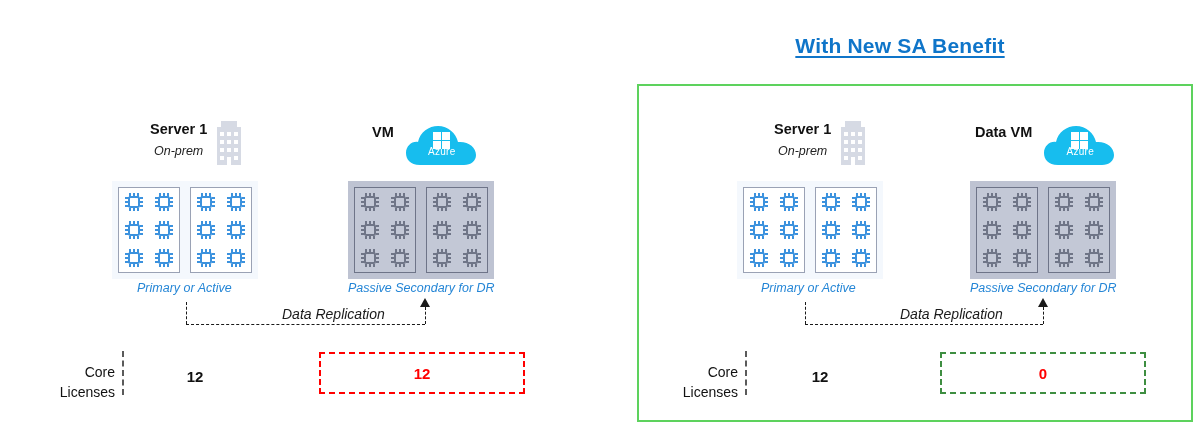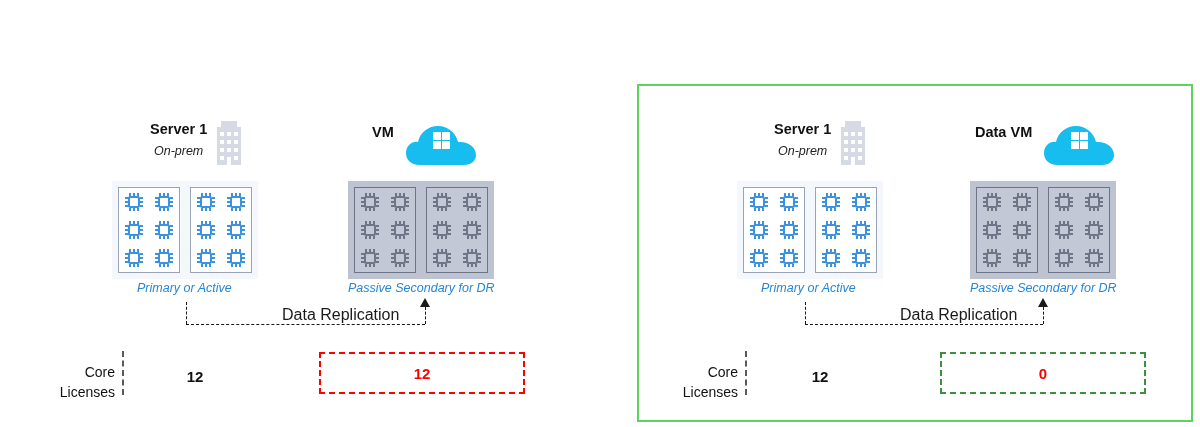--- a/index.html
+++ b/index.html
@@ -43,21 +43,21 @@
   .bldg .body{position:absolute;left:0;bottom:0;width:24px;height:38px;background:#D6DAE4;}
   .bldg .cap{position:absolute;left:4px;top:0;width:16px;height:7px;background:#D6DAE4;}
   .bldg .win{position:absolute;width:4px;height:4px;background:#ffffff;}
   .bldg .door{position:absolute;width:4px;height:8px;background:#ffffff;left:10px;bottom:0;}
 
   
   .cloud{position:relative;width:76px;height:46px;margin-left:10px;}
   .cloud svg{display:block;}
   .cloud .azlabel{
     position:absolute;left:0;top:25px;width:76px;text-align:center;
-    font-size:10px;color:#ffffff;letter-spacing:.3px;margin-top:24px;
+    font-size:10px;color:#ffffff;letter-spacing:.3px;
   }
 
   
   .corewrap{position:absolute;display:flex;gap:10px;padding:6px;box-sizing:border-box;}
   .corewrap.active{background:#F4F8FD;}
   .corewrap.passive{background:#BEC3D2;}
   .corebox{
     width:62px;height:86px;box-sizing:border-box;
     display:grid;grid-template-columns:1fr 1fr;grid-template-rows:1fr 1fr 1fr;
     place-items:center;
@@ -85,21 +85,21 @@
   
   .repl{position:absolute;}
   .repl .vline{position:absolute;width:0;border-left:1.6px dashed #1a1a1a;}
   .repl .hline{position:absolute;height:0;border-top:1.6px dashed #1a1a1a;}
   .repl .arrow{
     position:absolute;width:0;height:0;
     border-left:5px solid transparent;border-right:5px solid transparent;
     border-bottom:9px solid #1a1a1a;
   }
   .repl-label{
-    position:absolute;font-size:16px;color:#1a1a1a;
+    position:absolute;font-size:14px;font-style:italic;color:#1a1a1a;
     background:#ffffff;padding:0 6px;white-space:nowrap;
   }
 
   
   .lic-label{
     position:absolute;text-align:right;font-size:14px;color:#111;
     line-height:20px;white-space:nowrap;
   }
   .lic-divider{position:absolute;width:0;border-left:2px dashed #5a5a5a;}
   .lic-num{
@@ -552,20 +552,21 @@
       <div>Core</div>
       <div>Licenses</div>
     </div>
     <div class="lic-divider" style="left:122px;top:351px;height:44px;"></div>
     <div class="lic-num" style="left:145px;top:368px;width:100px;">12</div>
     <div class="lic-box red" style="left:319px;top:352px;width:206px;height:42px;">12</div>
   </div>
 
   <div class="panel panel-right">
 
+    <div class="panel-title title-new">With New SA Benefit</div>
 
     <div class="green-frame"></div>
 
     <div class="node-head" style="left:174px;top:120px;">
       <div class="txtcol">
         <div class="node-name">Server 1</div>
         <div class="node-sub">On-prem</div>
       </div>
       <div class="bldg">
         <div class="cap"></div>

